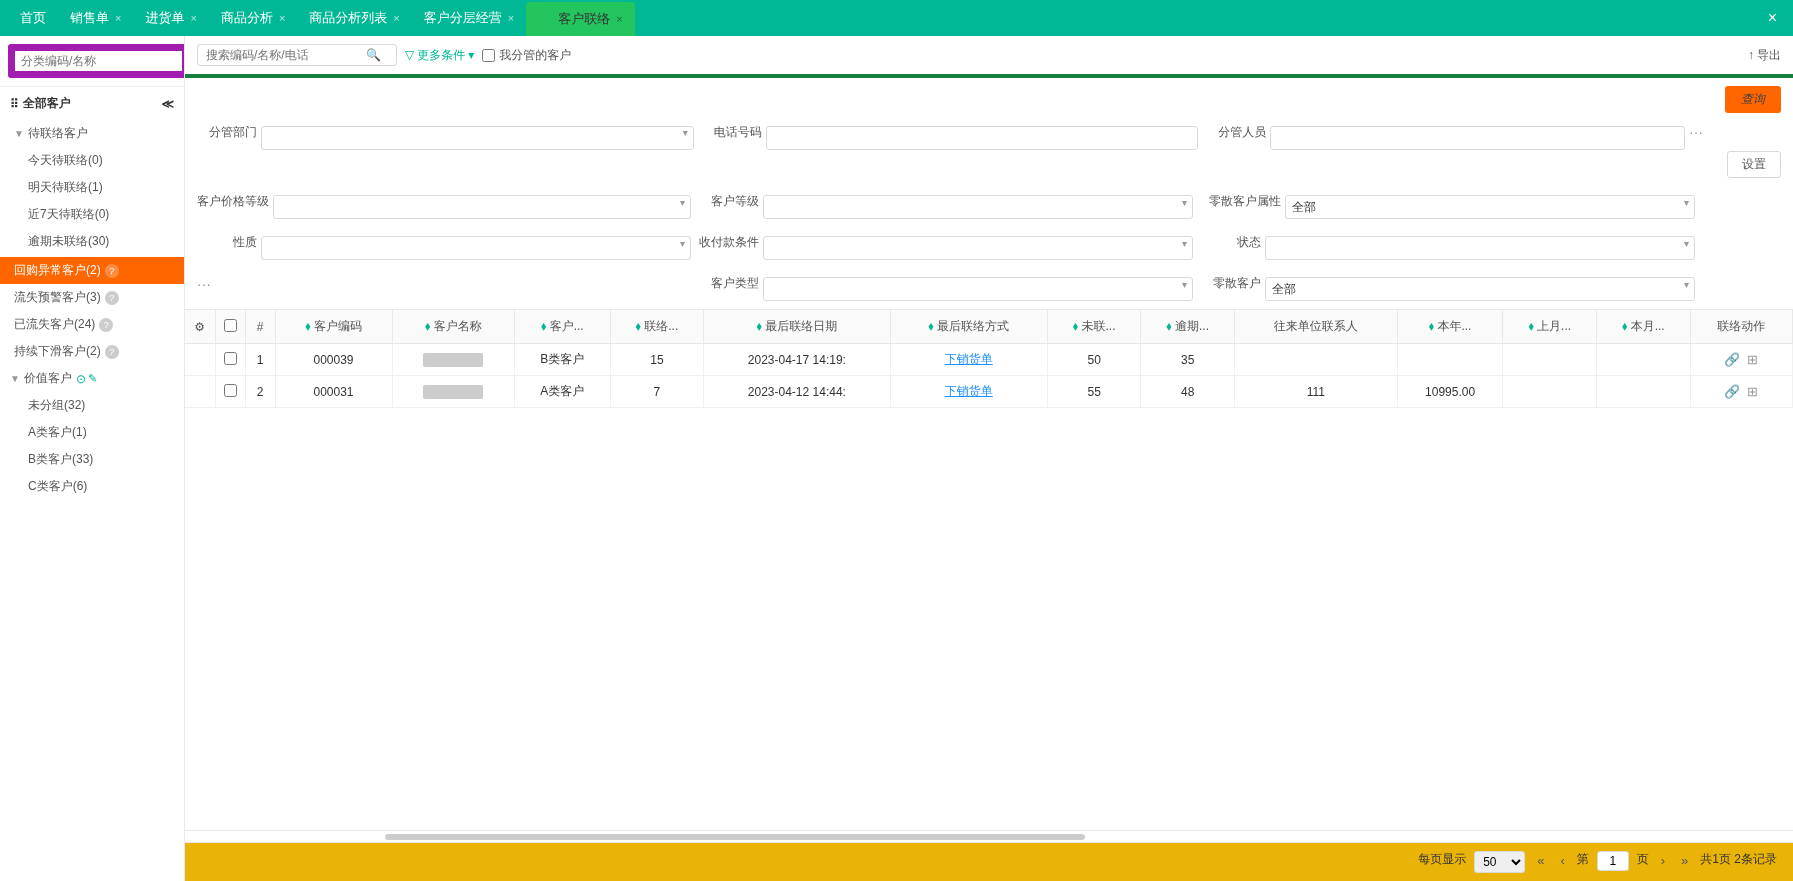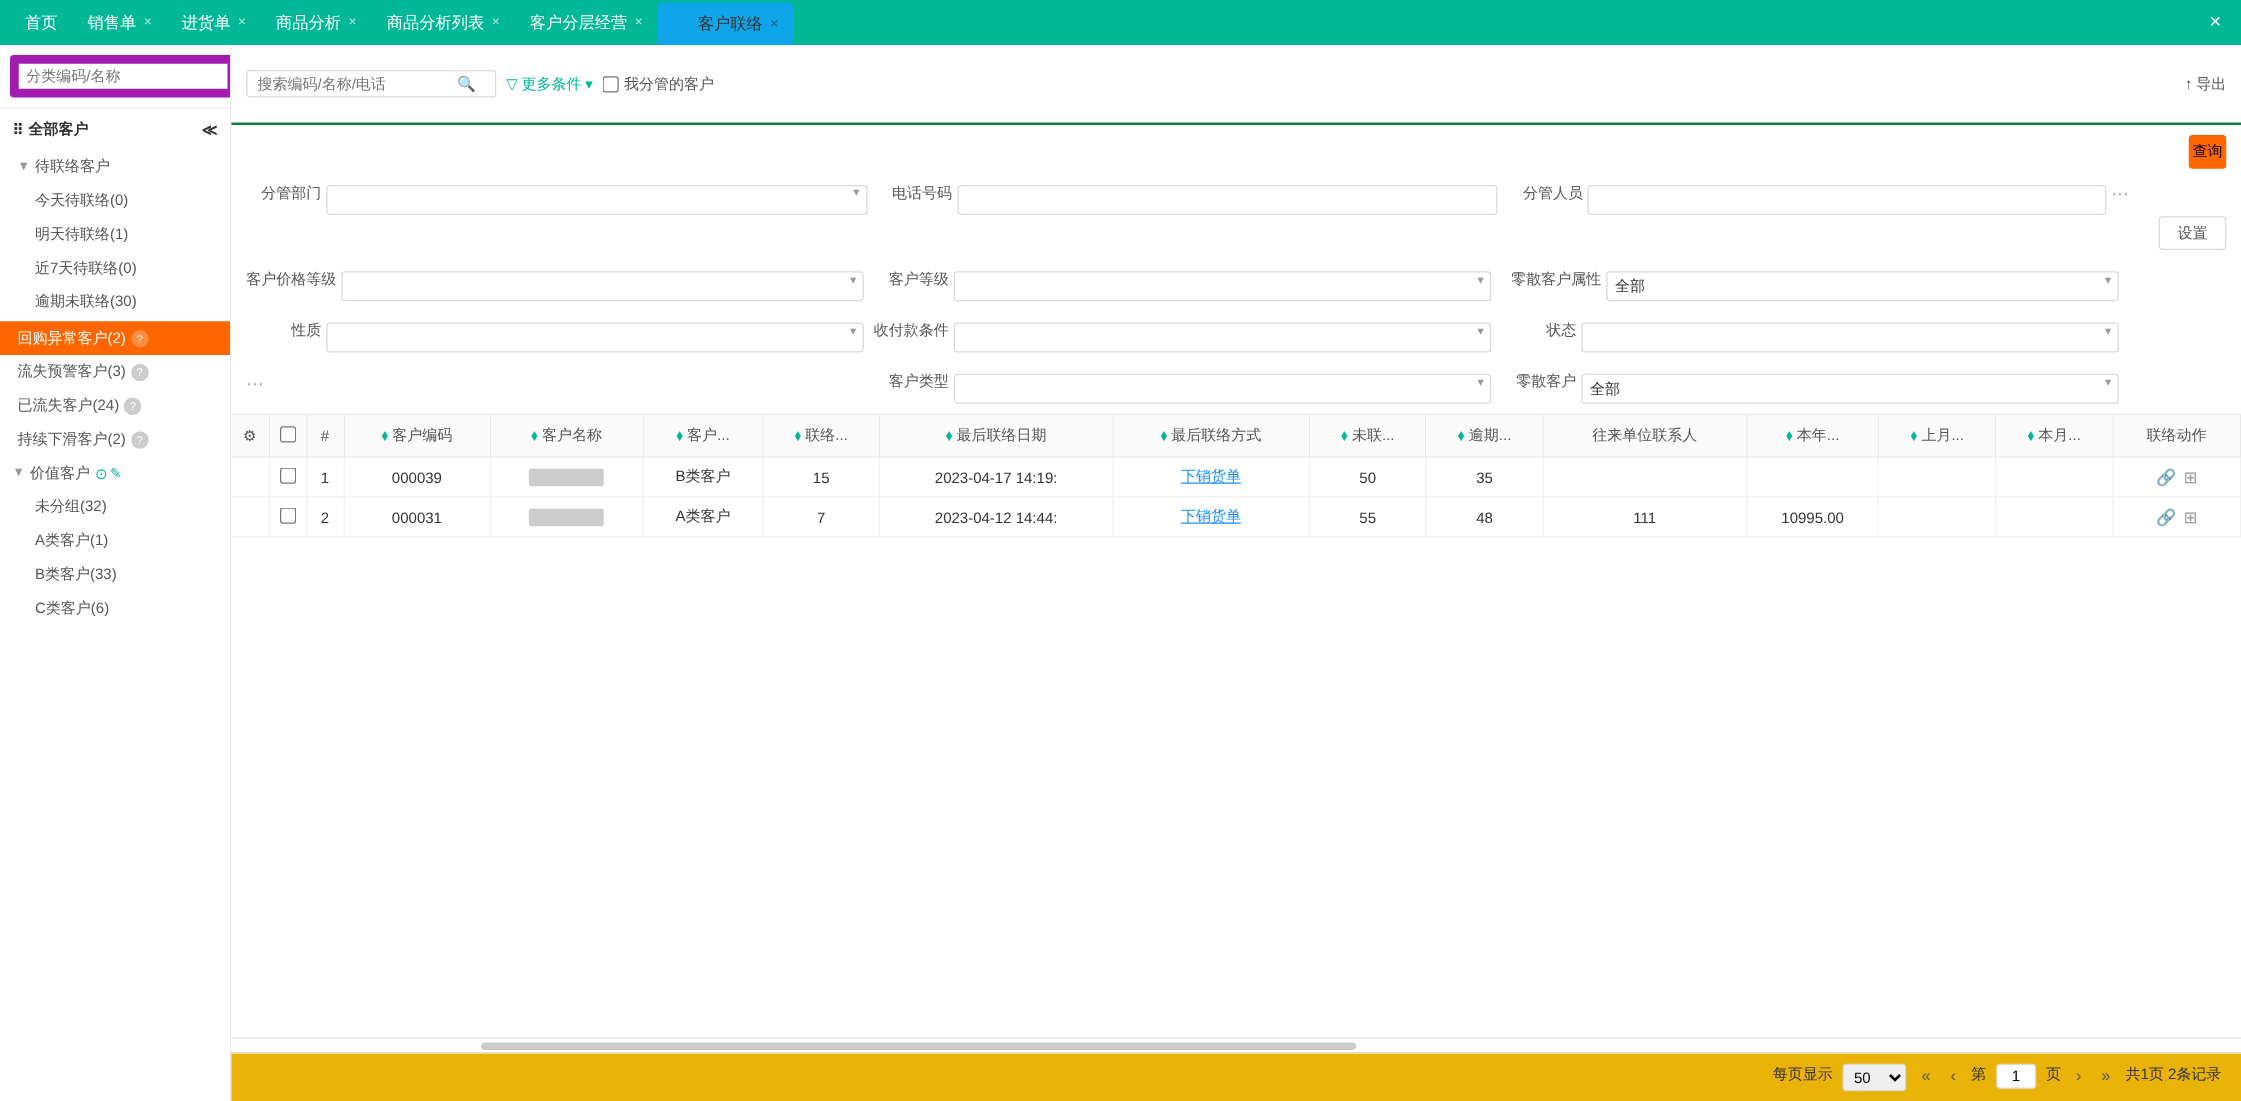--- a/index.html
+++ b/index.html
@@ -7,21 +7,21 @@
 
     
     .top-nav {
       display: flex; align-items: center; background: #00b896; height: 36px; padding: 0 8px;
       position: relative;
     }
     .top-nav .nav-item {
       color: #fff; padding: 0 12px; height: 36px; display: flex; align-items: center;
       cursor: pointer; font-size: 13px; white-space: nowrap; position: relative;
     }
-    .top-nav .nav-item.active { background: #0ea5e9; color: #333; border-radius: 4px 4px 0 0; margin-top: 2px; height: 34px; padding-left: 32px; }
+    .top-nav .nav-item.active { background: #22c55e; color: #333; border-radius: 4px 4px 0 0; margin-top: 2px; height: 34px; padding-left: 32px; }
     .top-nav .nav-item .close-x { margin-left: 6px; font-size: 11px; opacity: 0.7; }
     .top-nav .nav-close-all { margin-left: auto; color: #fff; cursor: pointer; font-size: 16px; padding: 0 8px; }
 
     
     .main-layout { display: flex; height: calc(100vh - 36px); }
 
     
     .sidebar {
       width: 185px; background: #fff; border-right: 1px solid #e8e8e8;
       display: flex; flex-direction: column; overflow: hidden; flex-shrink: 0;
@@ -59,22 +59,22 @@
       border: 1px solid #ffe58f; border-radius: 4px; padding: 8px 12px;
       font-size: 12px; color: #666; max-width: 320px; z-index: 100;
       box-shadow: 2px 2px 6px rgba(0,0,0,0.1);
     }
 
     
     .content-area { flex: 1; display: flex; flex-direction: column; overflow: hidden; background: #f5f5f5; }
 
     
     .filter-bar {
-      background: #fff; padding: 20px 12px; display: flex; align-items: center;
-      gap: 8px; border-bottom: 2px solid #15803d;
+      background: #fff; padding: 8px 12px; display: flex; align-items: center;
+      gap: 8px; border-bottom: 4px solid #15803d;
     }
     .filter-bar .search-input-wrap {
       display: flex; align-items: center; border: 1px solid #d9d9d9;
       border-radius: 3px; padding: 3px 8px; background: #fff; min-width: 200px;
     }
     .filter-bar .search-input-wrap input {
       border: none; outline: none; font-size: 12px; width: 160px; color: #999;
     }
     .filter-bar .more-conditions {
       color: #00b896; cursor: pointer; display: flex; align-items: center; gap: 3px;
@@ -109,22 +109,22 @@
       position: relative; flex: 1; display: flex; align-items: center;
     }
     .select-wrap select { width: 100%; padding-right: 20px; }
     .select-wrap::after {
       content: '▾'; position: absolute; right: 6px; top: 50%; transform: translateY(-50%);
       color: #999; pointer-events: none; font-size: 10px;
     }
     .filter-item .dots { color: #999; cursor: pointer; font-size: 14px; }
     .filter-actions { display: flex; flex-direction: column; gap: 4px; align-items: flex-end; min-width: 70px; }
     .btn-query {
-      background: #ff6600; color: #000000; border: none; border-radius: 3px;
-      padding: 5px 3px; cursor: pointer; font-size: 12px; white-space: nowrap;
+      background: #ff6600; color: #404040; border: none; border-radius: 3px;
+      padding: 5px 16px; cursor: pointer; font-size: 12px; white-space: nowrap; font-style: italic;
     }
     .btn-settings {
       background: #fff; color: #555; border: 1px solid #d9d9d9; border-radius: 3px;
       padding: 4px 14px; cursor: pointer; font-size: 12px; white-space: nowrap; margin-top: 34px;
     }
 
     
     .table-area { flex: 1; overflow: auto; background: #fff; margin: 0; }
     .data-table { width: 100%; border-collapse: collapse; font-size: 12px; }
     .data-table th {

